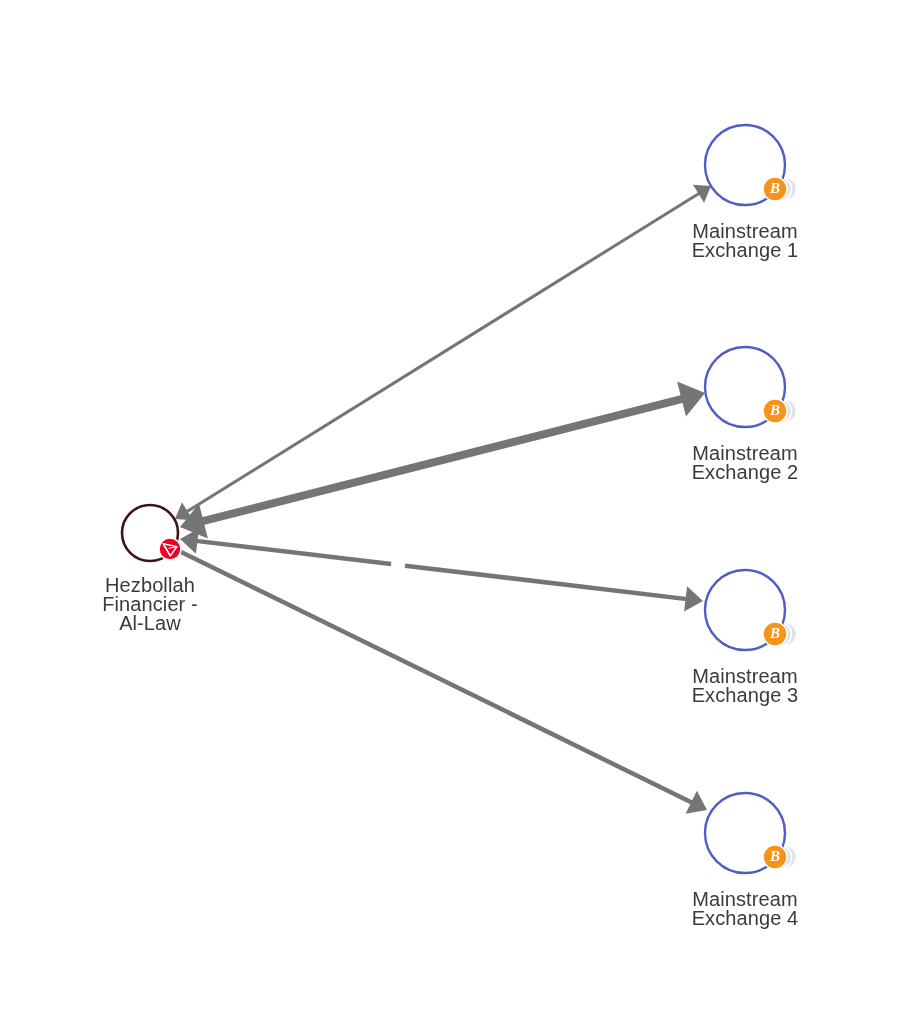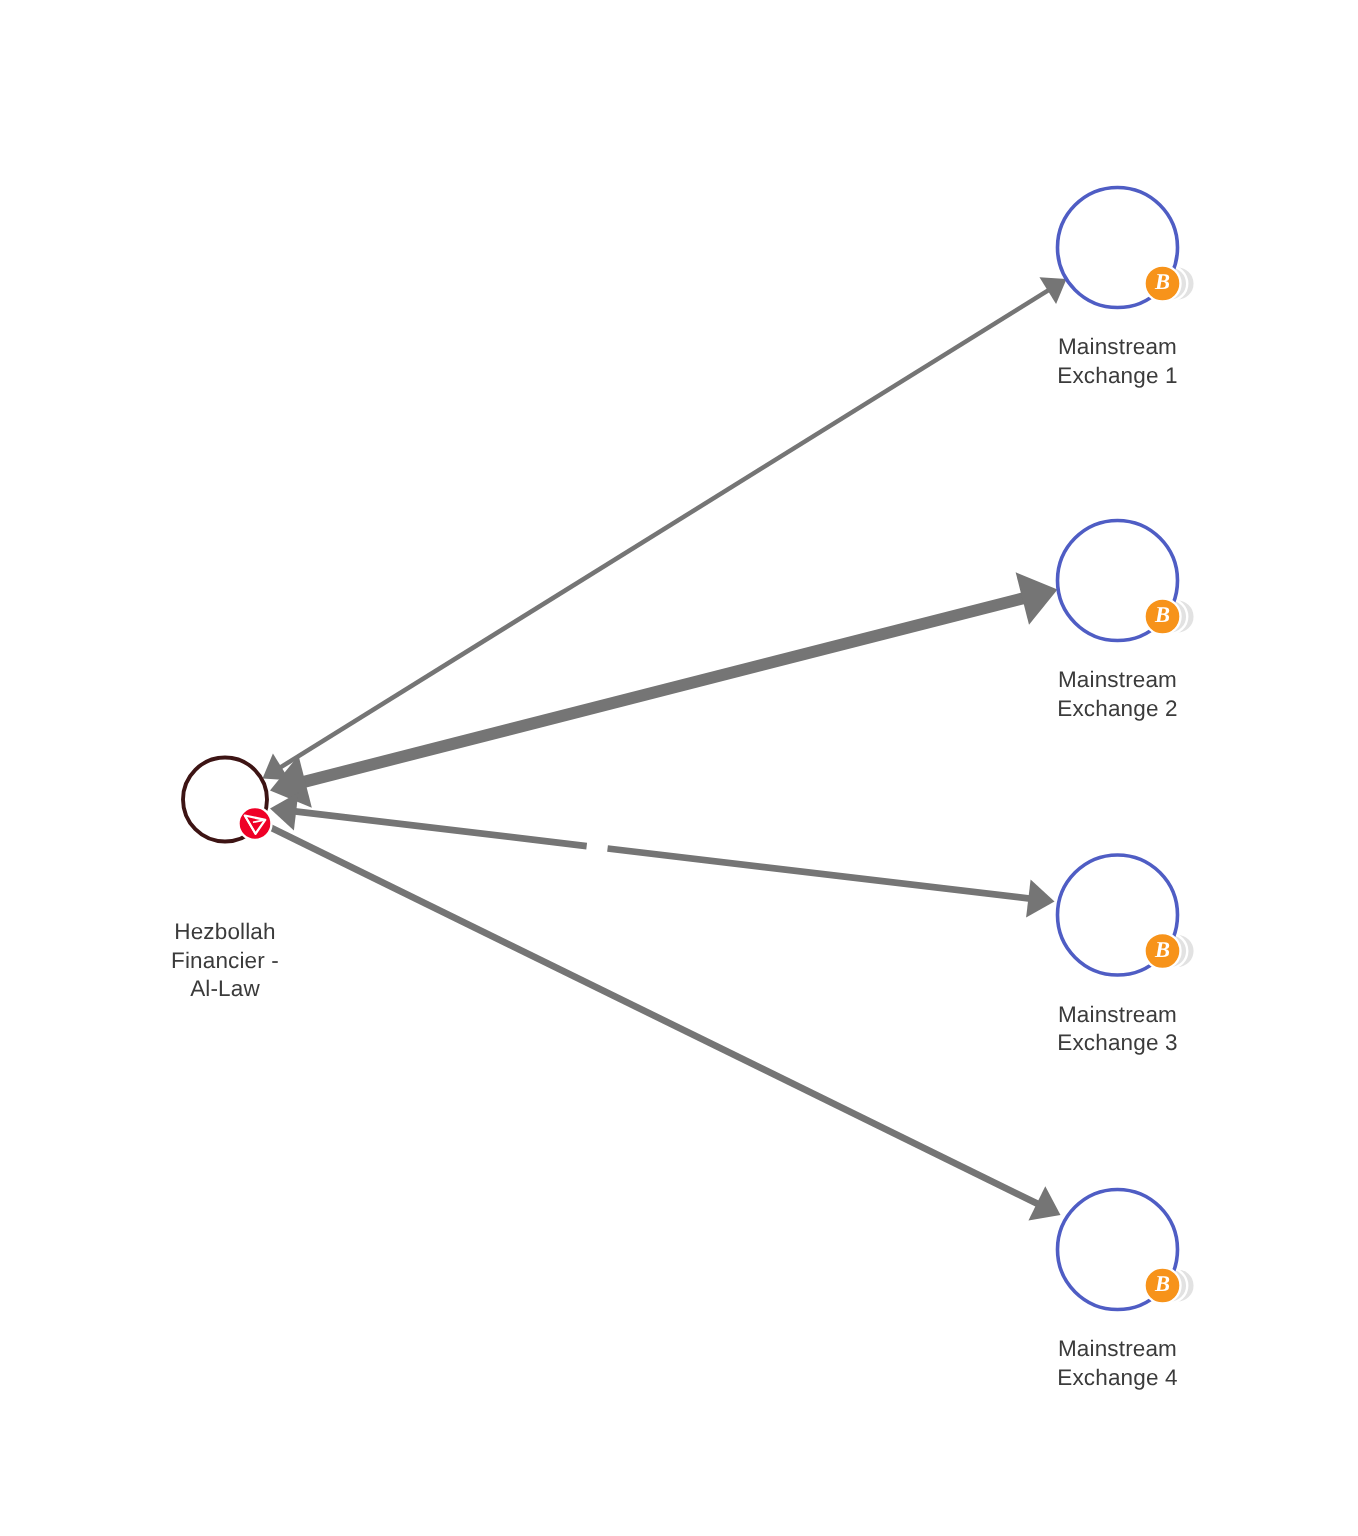--- a/index.html
+++ b/index.html
@@ -17,29 +17,29 @@
   #graph-canvas {
     position: absolute;
     inset: 0;
     width: 905px;
     height: 1024px;
   }
   .node-label {
     position: absolute;
     text-align: center;
     font-family: "Liberation Sans", sans-serif;
-    font-size: 15px;
+    font-size: 20px;
     line-height: 19px;
     color: #3b3b3b;
     white-space: pre-line;
     letter-spacing: 0.1px;
   }
   .label-source {
     left: 70px;
-    top: 612px;
+    top: 576px;
     width: 160px;
   }
   .label-ex {
     width: 180px;
     left: 655px;
   }
 </style>
 </head>
 <body>
 

